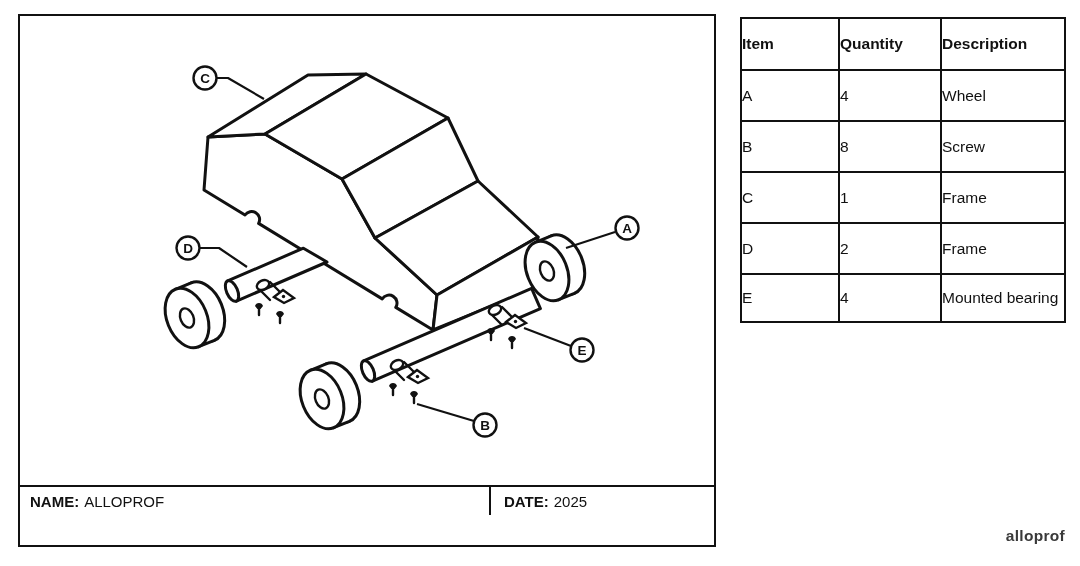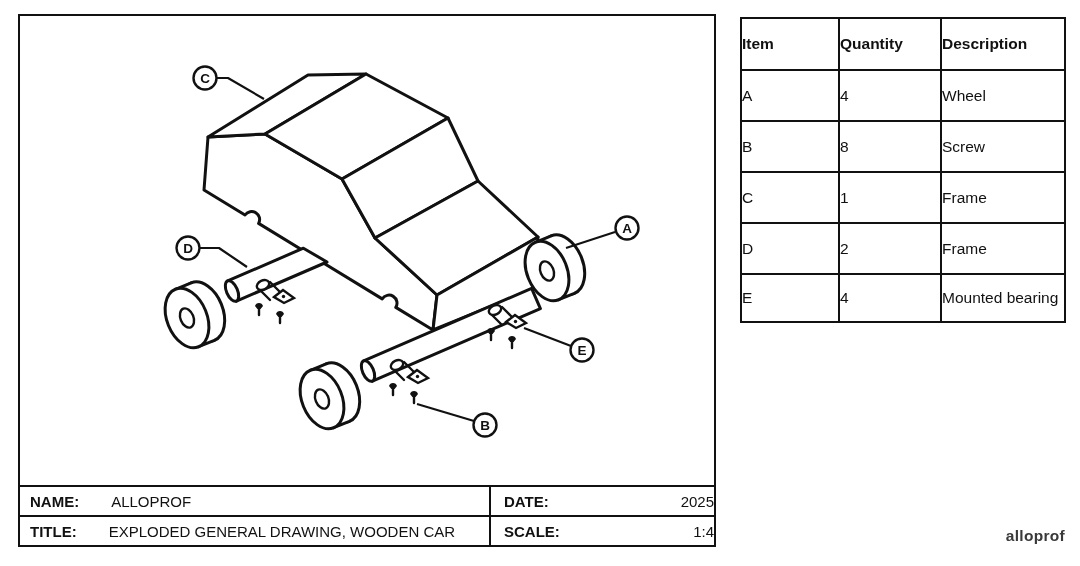--- a/index.html
+++ b/index.html
@@ -19,23 +19,23 @@
   .leader{fill:none;stroke:#111;stroke-width:2.2;stroke-linejoin:round;}
   .co-circle{fill:#fff;stroke:#111;stroke-width:2.4;}
   .co-text{font:bold 13.5px "Liberation Sans",sans-serif;fill:#111;text-anchor:middle;}
 
   
   .tb-row{position:absolute;left:0;width:694px;height:30px;border-top:2px solid #111;
           box-sizing:border-box;display:flex;background:#fff;}
   .tb-row1{bottom:30px;}
   .tb-row2{bottom:0;}
   .tb-cell{display:flex;align-items:center;font-size:15px;white-space:nowrap;
-           box-sizing:border-box;gap:27px;}
+           box-sizing:border-box;}
   .tb-left{width:471px;border-right:2px solid #111;padding-left:10px;}
-  .tb-right{flex:1;padding-left:13px;justify-content:space-between;}
+  .tb-right{flex:1;padding-left:13px;}
   .b{font-weight:bold;margin-right:5px;}
 
   
   table.parts{position:absolute;left:740px;top:17px;border-collapse:collapse;
               background:#fff;table-layout:fixed;}
   table.parts th,table.parts td{border:2px solid #111;text-align:left;
               vertical-align:middle;font-size:15.5px;padding:0;}
   table.parts th{font-weight:bold;height:50px;}
   table.parts td{height:49px;font-weight:normal;}
   td.item-cell{font-weight:bold;}
@@ -148,30 +148,20 @@
     <div class="tb-row tb-row1">
       <div class="tb-cell tb-left">
         <span class="b">NAME:</span>
         <span>ALLOPROF</span>
       </div>
       <div class="tb-cell tb-right">
         <span class="b">DATE:</span>
         <span>2025</span>
       </div>
     </div>
-    <div class="tb-row tb-row2">
-      <div class="tb-cell tb-left">
-        <span class="b">TITLE:</span>
-        <span>EXPLODED GENERAL DRAWING, WOODEN CAR</span>
-      </div>
-      <div class="tb-cell tb-right">
-        <span class="b">SCALE:</span>
-        <span>1:4</span>
-      </div>
-    </div>
   </div>
 
   <table class="parts">
     <colgroup>
         <col class="col-item">
         <col class="col-qty">
         <col class="col-desc">
       </colgroup>
     <thead>
       <tr>

